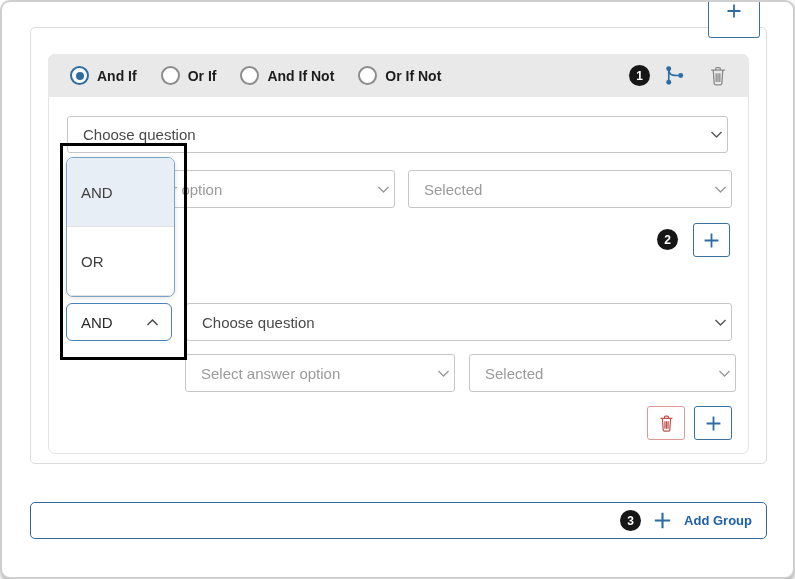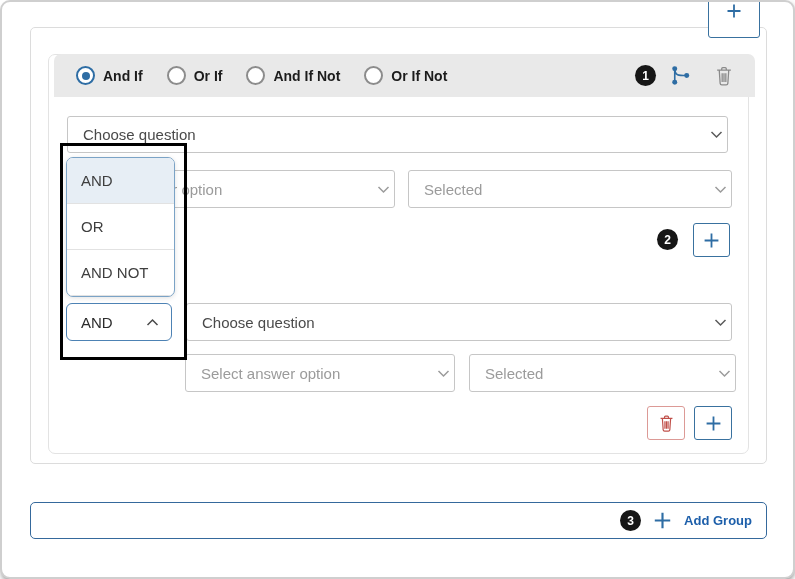--- a/index.html
+++ b/index.html
@@ -22,21 +22,21 @@
   .outer-group{
     position:absolute; left:28px; top:25px; width:737px; height:437px;
     border:1px solid #dcdcdc; border-radius:5px; background:#fff;
   }
   .inner-panel{
     position:absolute; left:46px; top:52px; width:701px; height:400px;
     border:1px solid #e3e3e3; border-radius:7px; background:#fff;
   }
 
   .cond-header{
-    position:absolute; left:52px; top:52px; width:701px; height:43px;
+    position:absolute; left:46px; top:52px; width:701px; height:43px;
     background:#e9e9e9; border-radius:7px 7px 0 0;
     display:flex; align-items:center; padding:0 20px 0 22px; z-index:2;
   }
   .radio-item{ display:flex; align-items:center; margin-right:24px; cursor:pointer; }
   .radio-circle{
     position:relative; width:19px; height:19px; border-radius:50%;
     border:2px solid #8c8c8c; background:#fff; flex:0 0 auto;
   }
   .radio-circle.selected{ border-color:#2e6da4; }
   .radio-circle.selected::after{
@@ -197,21 +197,20 @@
   <span class="badge callout2">2</span>
   <div class="sq-btn plus1">
     <svg width="17" height="17" viewBox="0 0 16 16">
         <path d="M8 1.5 V14.5 M1.5 8 H14.5" stroke="currentColor" stroke-width="1.7" fill="none"></path>
       </svg>
   </div>
 
   <div class="op-list">
     <div class="op-option highlight divider">AND</div>
     <div class="op-option divider">OR</div>
-    <div class="op-option divider">AND NOT</div>
   </div>
 
   <div class="op-trigger">
     <span>AND</span>
     <span class="chev">
       <svg width="13" height="9" viewBox="0 0 13 9">
           <path d="M1.5 7 L6.5 2 L11.5 7" stroke="currentColor" stroke-width="1.5" fill="none"></path>
         </svg>
     </span>
   </div>

